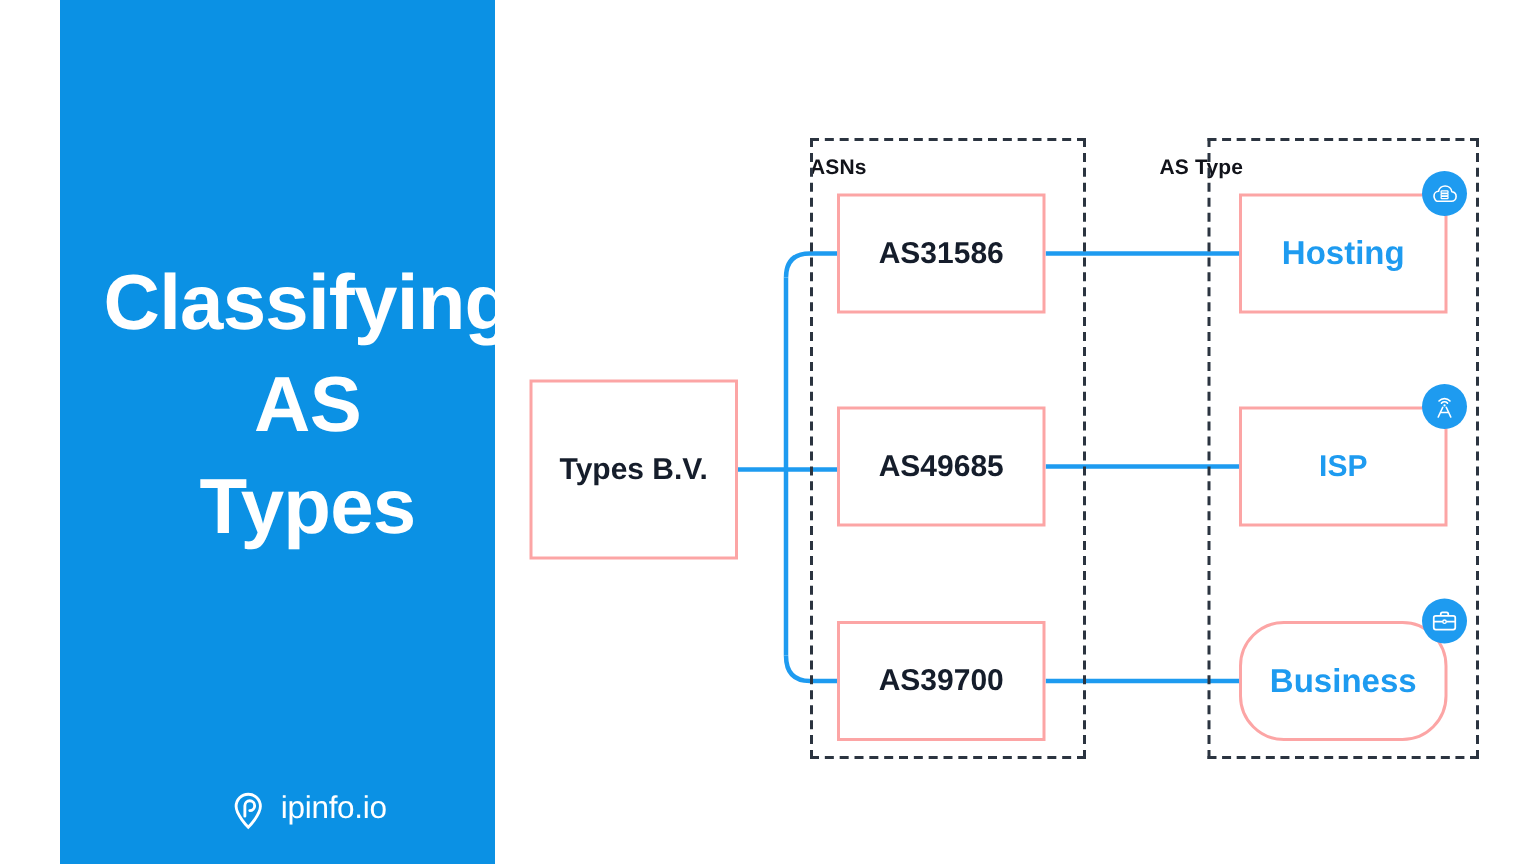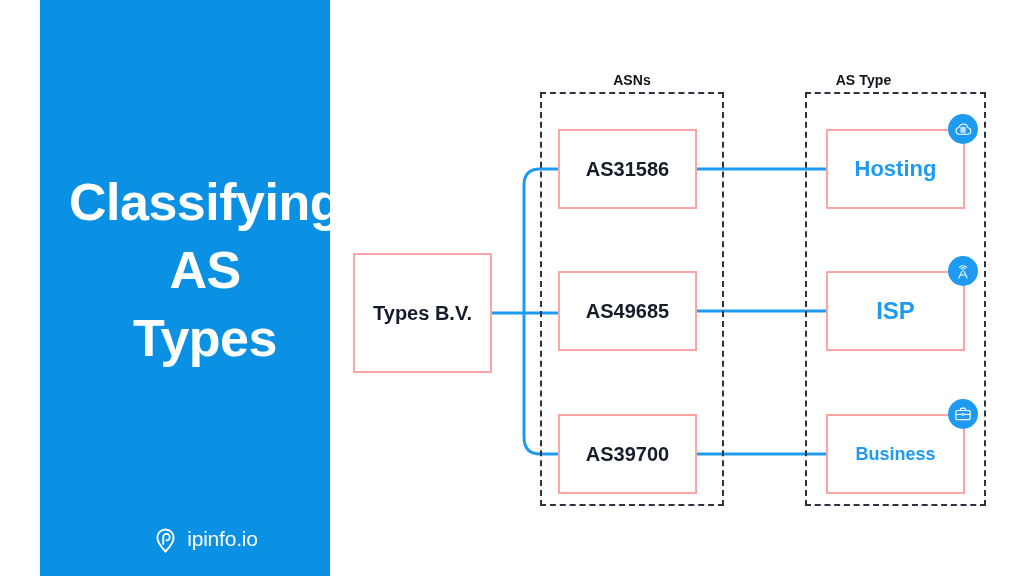--- a/index.html
+++ b/index.html
@@ -86,22 +86,23 @@
     height: 576px;
     pointer-events: none;
   }
 
   
   .group-label {
     position: absolute;
     font-size: 14px;
     font-weight: bold;
     color: #11131a;
-    text-align: center;
+    text-align: left;
     letter-spacing: 0.1px;
+    margin-top: 31px;
   }
   #label-asns  { left: 540px; top: 72px; width: 184px; }
   #label-astype{ left: 773px; top: 72px; width: 181px; }
 
   
   .dashed-group {
     position: absolute;
     border: 2px dashed #2b3440;
     box-sizing: border-box;
     background: transparent;
@@ -121,22 +122,22 @@
     font-weight: bold;
   }
   .node-dark { color: #151d2b; }
   .node-blue { color: #1e9bf0; }
 
   #node-org     { left: 353px; top: 253px; width: 139px; height: 120px; font-size: 20px; }
   #node-as1     { left: 558px; top: 129px; width: 139px; height: 80px; font-size: 20px; }
   #node-as2     { left: 558px; top: 271px; width: 139px; height: 80px; font-size: 20px; }
   #node-as3     { left: 558px; top: 414px; width: 139px; height: 80px; font-size: 20px; }
   #node-type1   { left: 826px; top: 129px; width: 139px; height: 80px; font-size: 22px; }
-  #node-type2   { left: 826px; top: 271px; width: 139px; height: 80px; font-size: 24px; }
-  #node-type3   { left: 826px; top: 414px; width: 139px; height: 80px; font-size: 18px; }
+  #node-type2   { left: 826px; top: 271px; width: 139px; height: 80px; font-size: 20px; }
+  #node-type3   { left: 826px; top: 414px; width: 139px; height: 80px; font-size: 22px; border-radius: 30px; }
 
   
   .badge {
     position: absolute;
     width: 30px;
     height: 30px;
     border-radius: 50%;
     background: #1e9bf0;
     display: flex;
     align-items: center;

